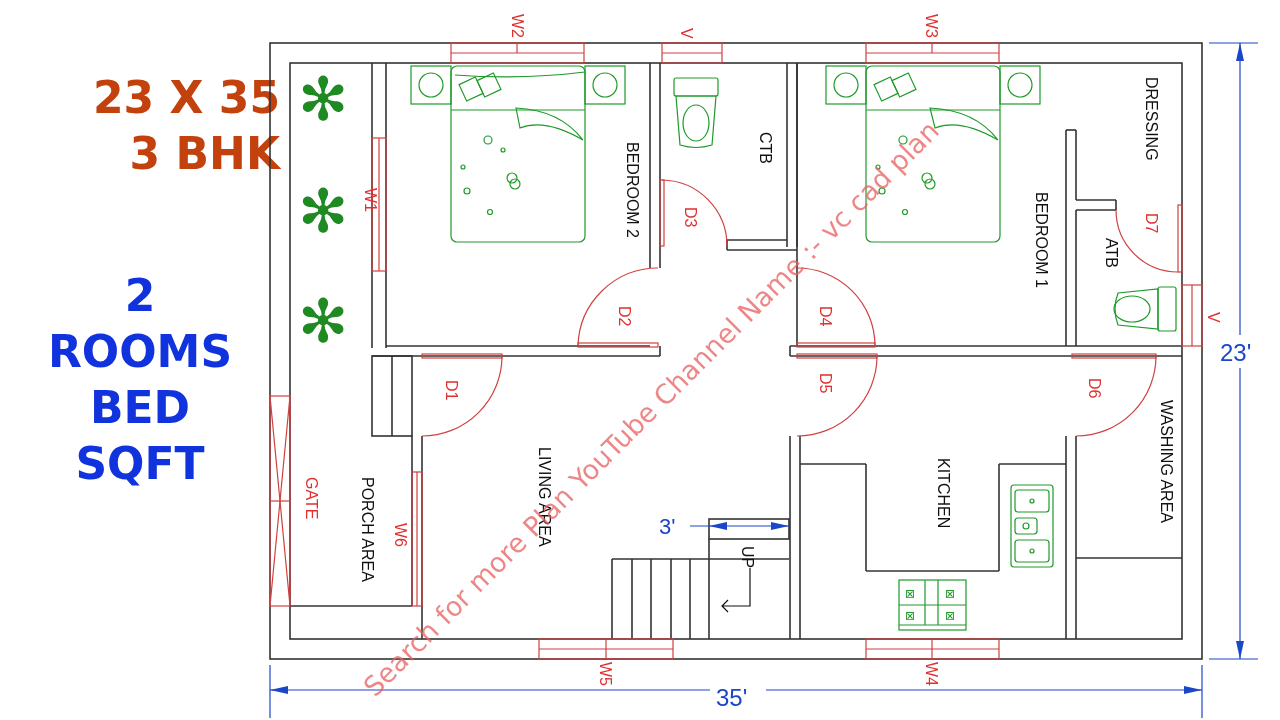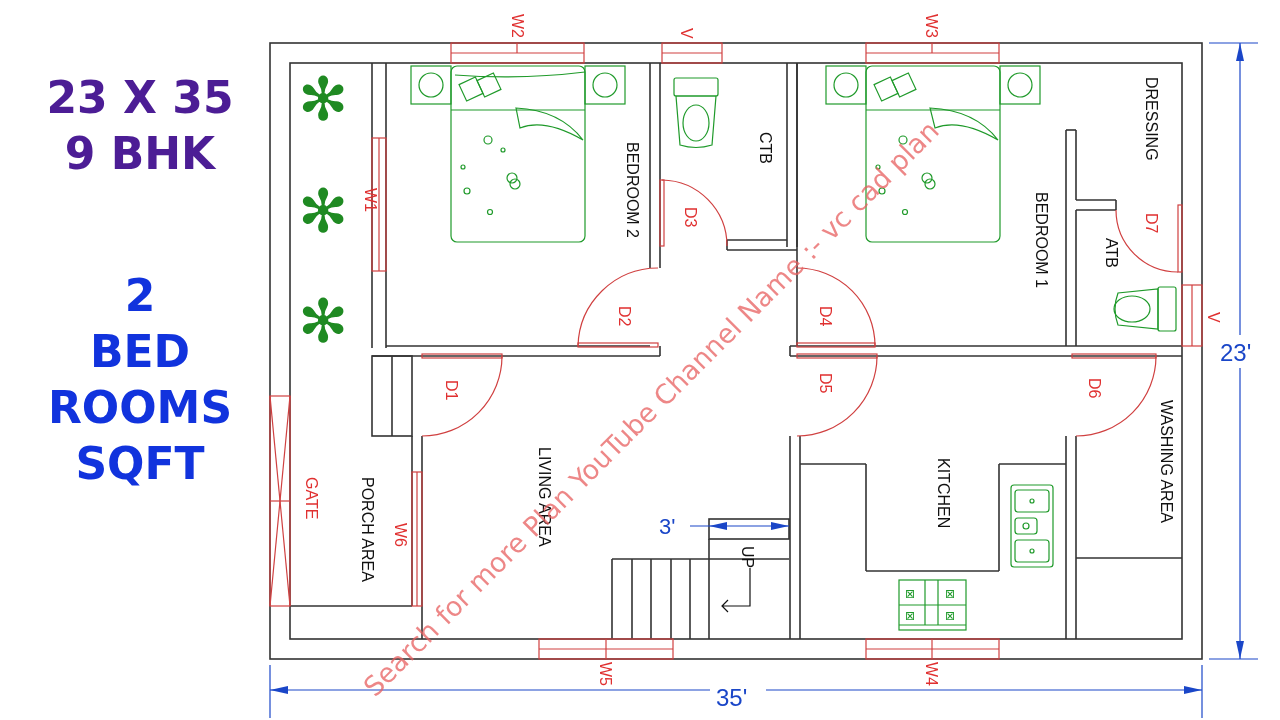--- a/index.html
+++ b/index.html
@@ -1,36 +1,36 @@
 <!DOCTYPE html>
 <html><head>
 <meta charset="utf-8">
 <style>
   html, body { margin:0; padding:0; }
   body { width:1280px; height:720px; background:#ffffff; position:relative; overflow:hidden; font-family:"DejaVu Sans", sans-serif; }
   .title-panel { position:absolute; left:0; top:70px; width:280px; text-align:center; font-family:"DejaVu Sans", sans-serif; font-weight:bold; }
-  .title-red { color:#4c1d95; font-size:44px; line-height:56px; }
+  .title-red { color:#c2410c; font-size:44px; line-height:56px;text-align:right; }
   .title-blue { color:#1133dd; font-size:44px; line-height:56px; }
   .gap { height:86px; }
   svg.plan { position:absolute; left:0; top:0; }
   .lbl { font-family:"Liberation Sans", sans-serif; font-size:16px; fill:#111; }
   .rlbl { font-family:"Liberation Sans", sans-serif; font-size:16px; fill:#e03030; }
   .blbl { font-family:"Liberation Sans", sans-serif; font-size:24px; fill:#1a46c8; }
   .wm { font-family:"DejaVu Sans", sans-serif; font-size:27px; fill:#e86060; opacity:0.75; }
 </style>
 </head>
 <body>
 
 <div class="title-panel">
   <div class="title-red">23 X 35</div>
-  <div class="title-red">9 BHK</div>
+  <div class="title-red">3 BHK</div>
   <div class="gap"></div>
   <div class="title-blue">2</div>
+  <div class="title-blue">ROOMS</div>
   <div class="title-blue">BED</div>
-  <div class="title-blue">ROOMS</div>
   <div class="title-blue">SQFT</div>
 </div>
 
 <svg class="plan" width="1280" height="720" viewBox="0 0 1280 720">
 
   <g stroke="#333" stroke-width="1.6" fill="none">
     <rect x="270" y="43" width="932" height="616"></rect>
     <rect x="290" y="63" width="892" height="576"></rect>
 
     <line x1="372" y1="63" x2="372" y2="348"></line>

